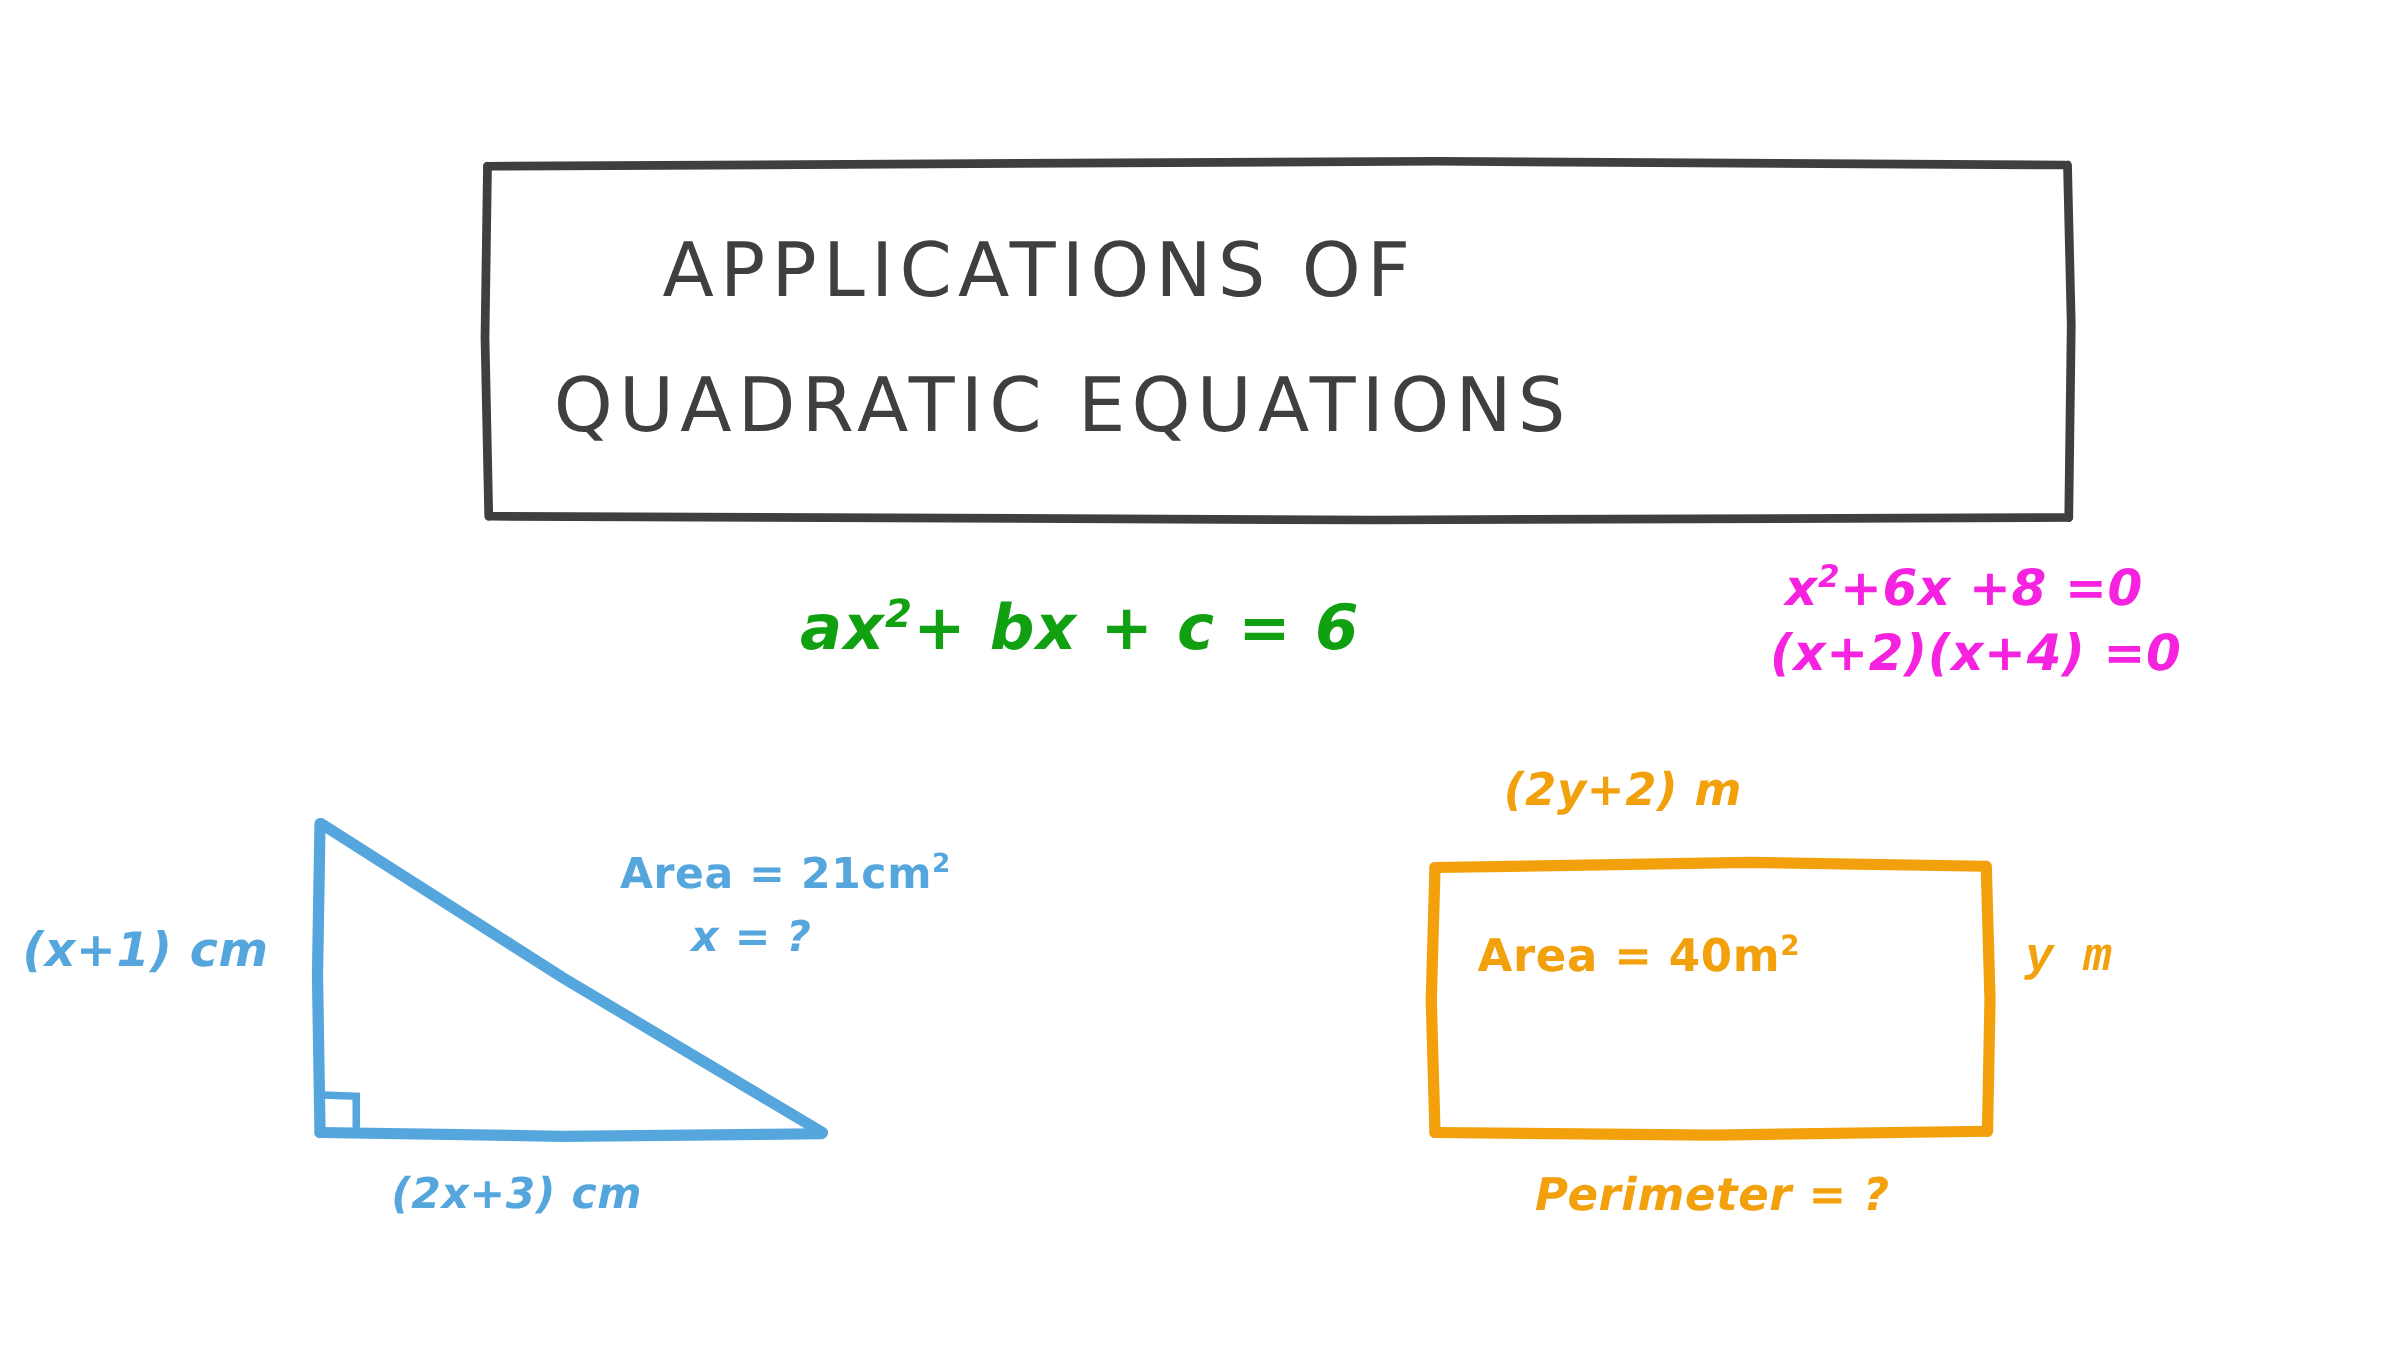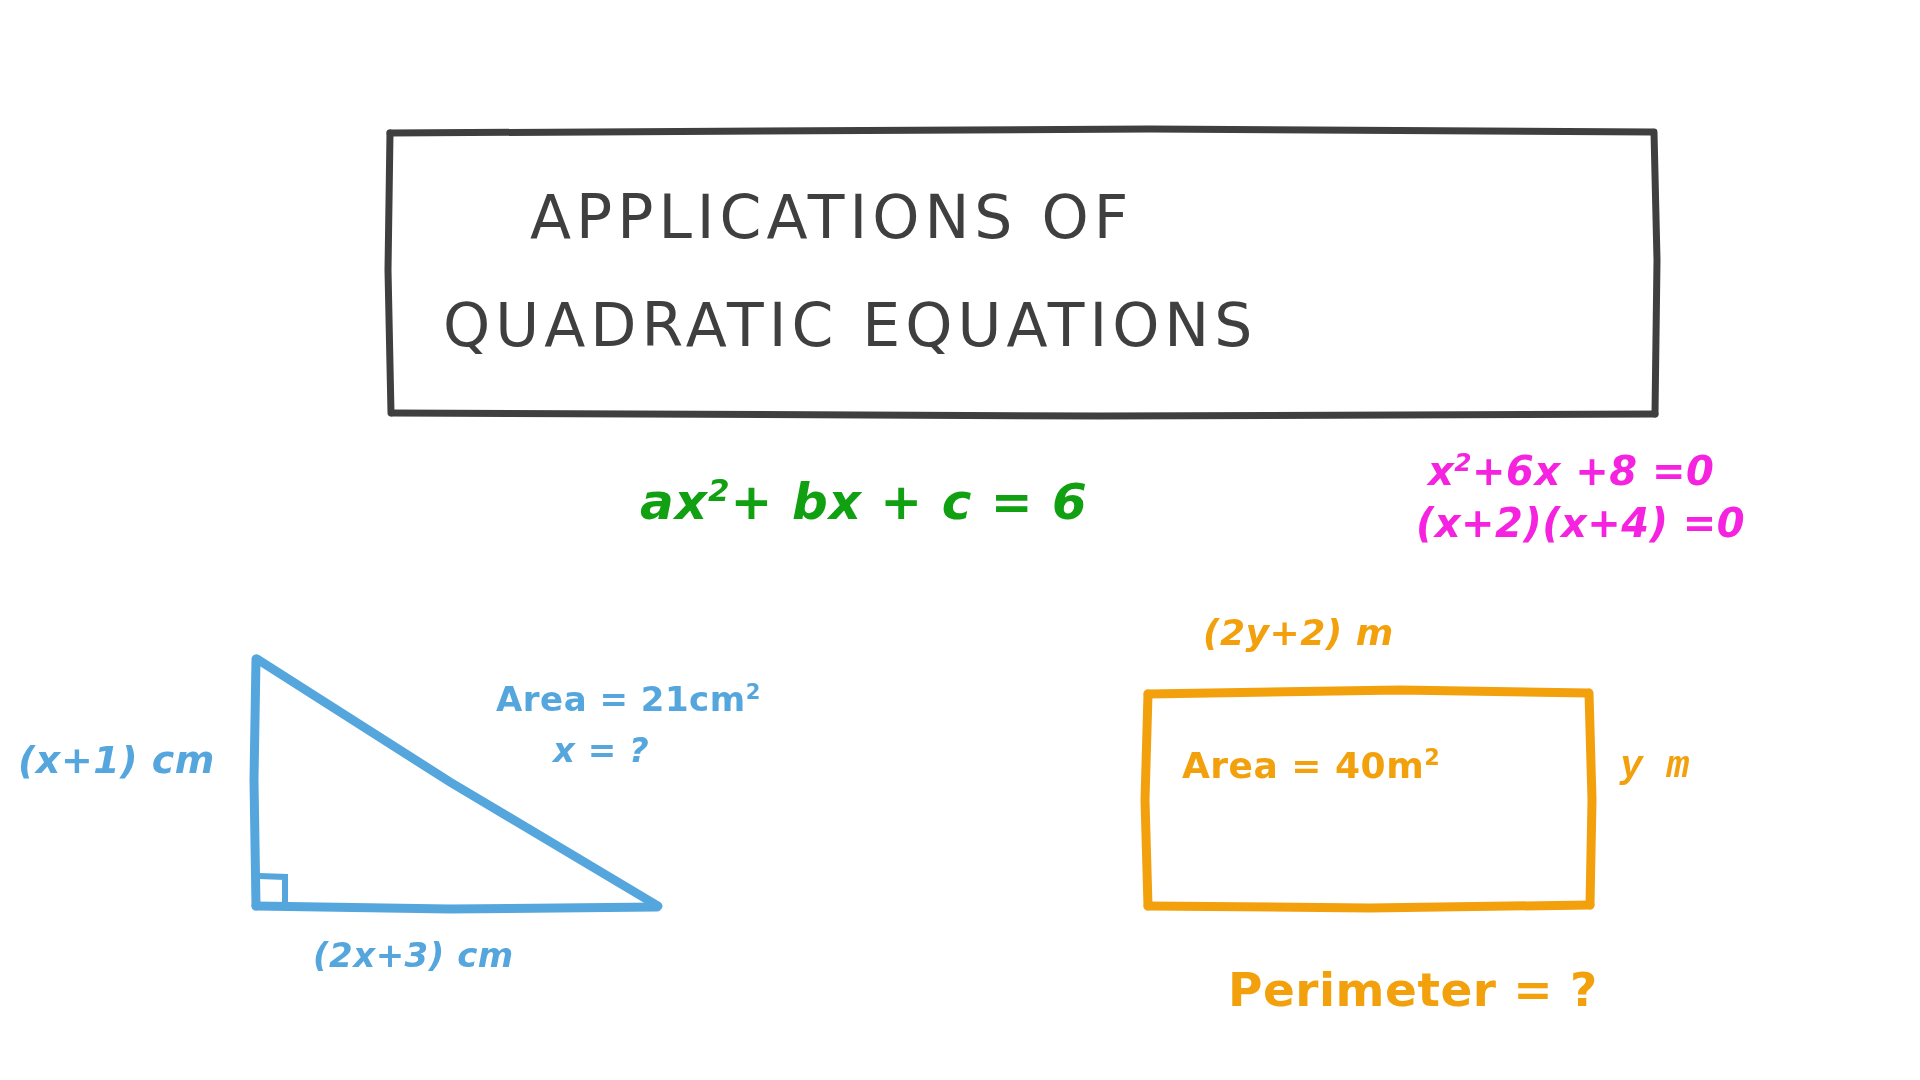--- a/index.html
+++ b/index.html
@@ -117,22 +117,23 @@
   }
   #rect-side-label {
     left: 1620px;
     top: 745px;
     font-size: 38px;
     font-style: italic;
     font-family: Liberation Mono, monospace;
   }
   #rect-perimeter-label {
     left: 1228px;
-    top: 962px;
-    font-size: 47px;
+    top: 936px;
+    font-size: 36px;
+    font-style: italic;
   }
 </style>
 </head>
 <body>
 
 <svg id="canvas" viewBox="0 0 1920 1080" xmlns="http://www.w3.org/2000/svg">
 
   <g>
     <path d="M 390,133 L 1150,129 L 1652,132" fill="none" stroke="#3f3f3f" stroke-width="7" stroke-linecap="round"></path>
     <path d="M 1654,132 L 1657,260 L 1655,414" fill="none" stroke="#3f3f3f" stroke-width="7" stroke-linecap="round"></path>

